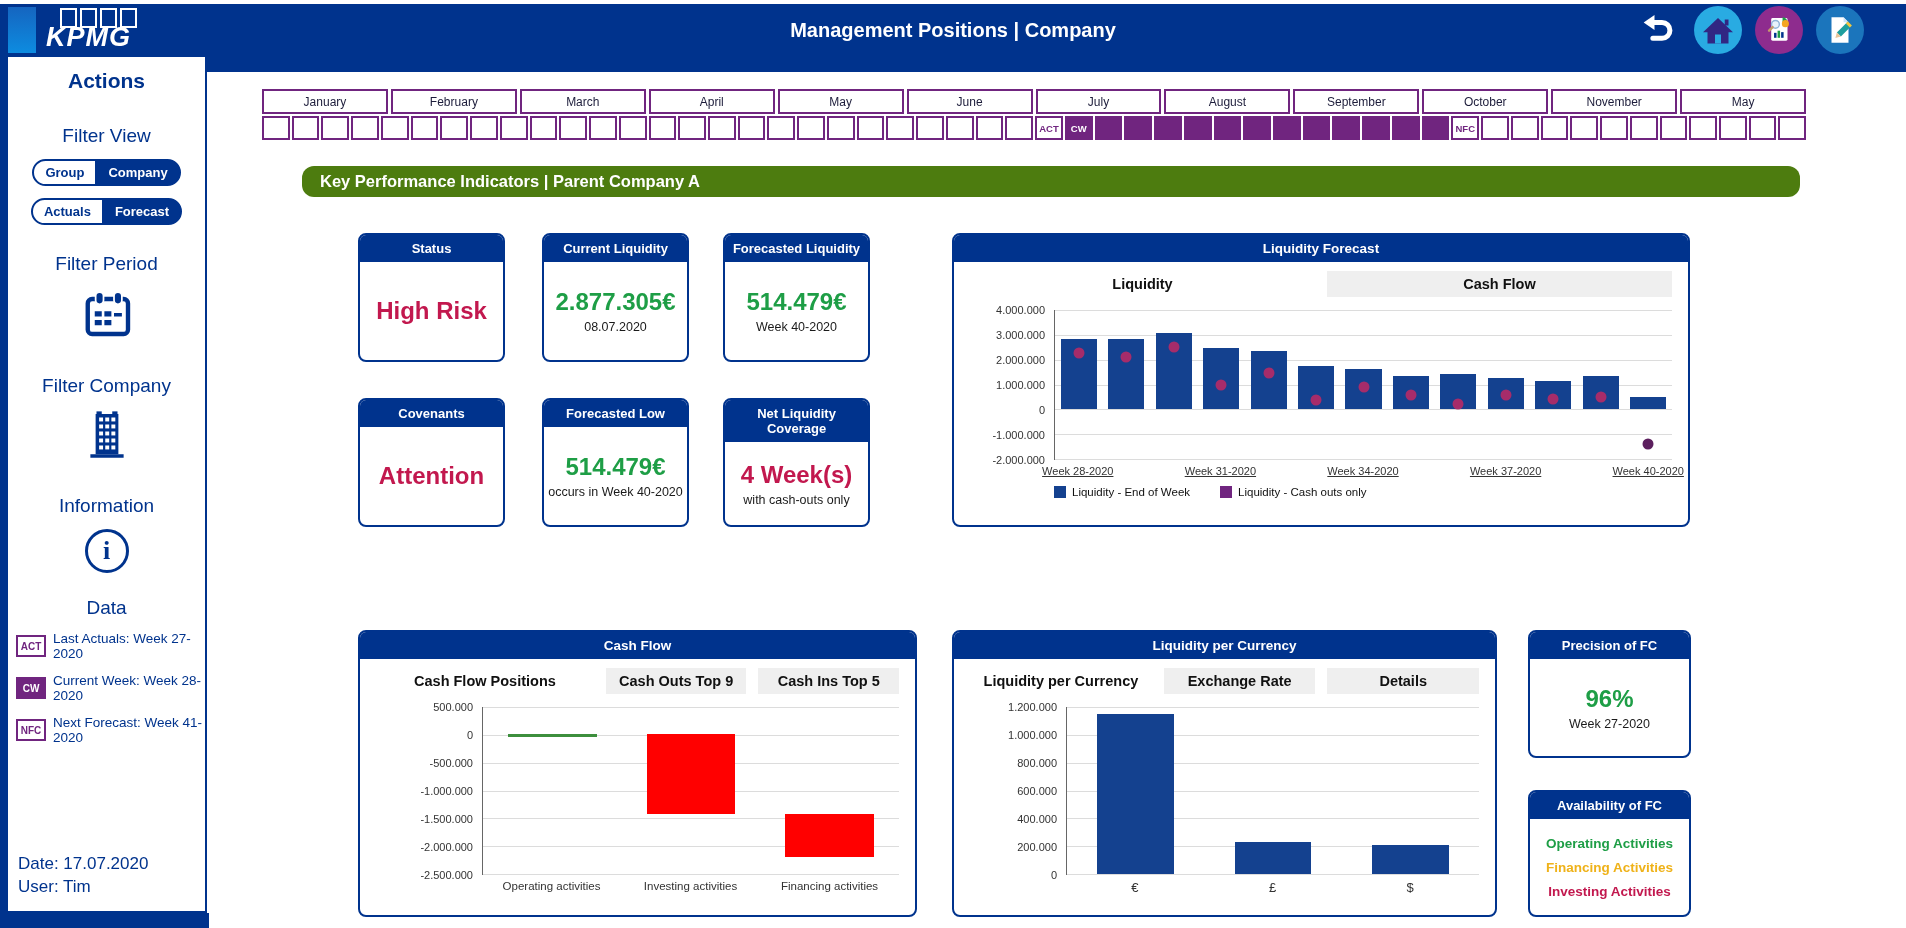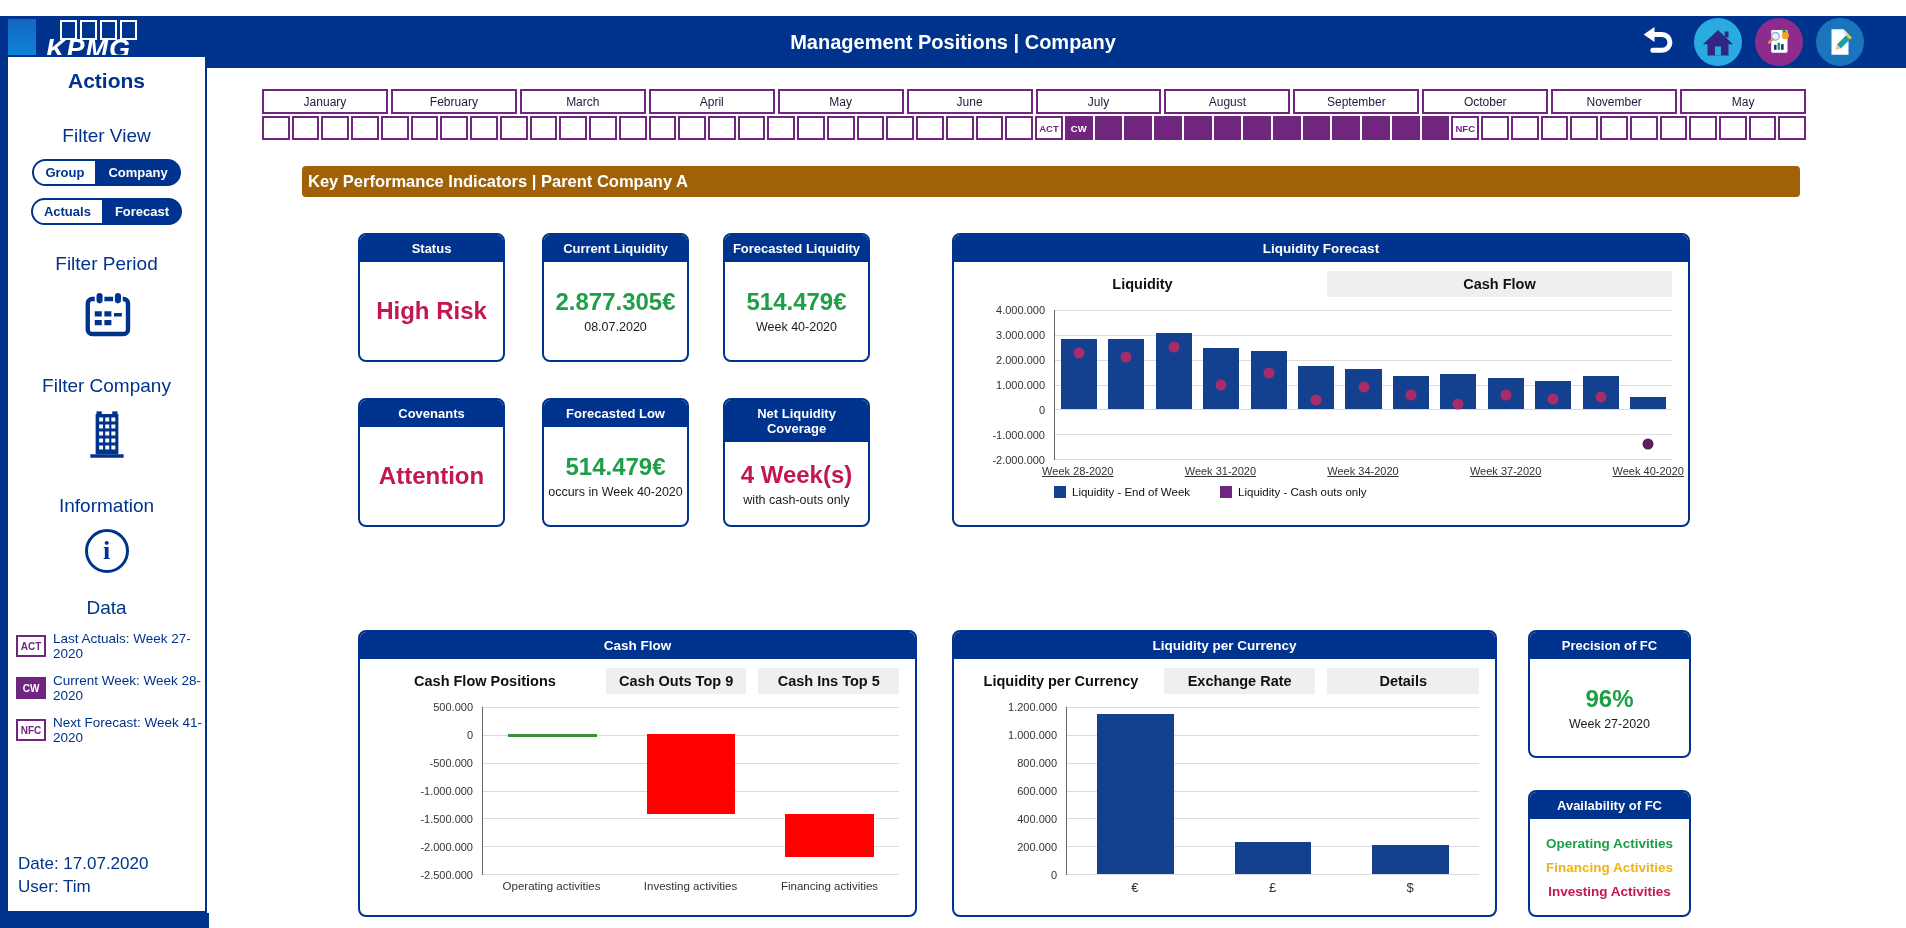--- a/index.html
+++ b/index.html
@@ -1,19 +1,19 @@
 <!DOCTYPE html>
 <html><head>
 <meta charset="utf-8">
 <style>
   html,body{margin:0;padding:0;background:#fff;}
   .canvas{position:relative;width:1906px;height:928px;background:#fff;overflow:hidden;
           font-family:"Liberation Sans",sans-serif;}
   
-  .topbar{position:absolute;left:0;top:16px;width:1906px;height:52px;background:#00338D;}
+  .topbar{position:absolute;left:0;top:4px;width:1906px;height:68px;background:#00338D;}
   .accent{position:absolute;left:8px;top:3px;width:28px;height:46px;
           background:linear-gradient(#1565c0,#0d8ce0);}
   .logo{position:absolute;left:46px;top:4px;color:#fff;}
   .logo-rects{display:flex;gap:3px;margin-left:14px;}
   .logo-rects span{width:13px;height:16px;border:2px solid #fff;display:block;}
   .logo-text{font-size:27px;font-weight:bold;font-style:italic;letter-spacing:1px;margin-top:-6px;}
   .tb-title{position:absolute;left:0;right:0;top:0;height:52px;line-height:52px;text-align:center;
             color:#fff;font-size:20px;font-weight:bold;}
   .hicons{position:absolute;right:42px;top:0;height:52px;display:flex;align-items:center;gap:13px;}
   .hicon{width:48px;height:48px;display:flex;align-items:center;justify-content:center;cursor:pointer;}
@@ -51,23 +51,23 @@
   .sb-date{align-self:flex-start;padding:0 0 12px 10px;font-size:17px;color:#00338D;line-height:1.35;}
   
   .months{position:absolute;left:262px;top:89px;width:1544px;height:25px;display:flex;gap:3px;}
   .month-cell{flex:1;border:2px solid #70257f;background:#fff;display:flex;align-items:center;
               justify-content:center;font-size:12px;color:#1c1c3a;cursor:pointer;}
   .weeks{position:absolute;left:262px;top:116px;width:1544px;height:24px;display:flex;gap:2px;}
   .week-cell{flex:1;border:2px solid #70257f;background:#fff;display:flex;align-items:center;
              justify-content:center;font-size:9.5px;font-weight:bold;color:#70257f;cursor:pointer;}
   .week-cell.filled{background:#70257f;color:#fff;}
   
-  .secbar{position:absolute;left:302px;width:1498px;height:31px;background:#a16207;color:#fff;
-          font-weight:bold;font-size:16.5px;line-height:31px;padding-left:6px;
-          box-sizing:border-box;border-radius:4px;}
+  .secbar{position:absolute;left:302px;width:1498px;height:31px;background:#4d7c0f;color:#fff;
+          font-weight:bold;font-size:16.5px;line-height:31px;padding-left:18px;
+          box-sizing:border-box;border-radius:12px;}
   
   .kcard{position:absolute;width:147px;height:129px;border:2px solid #00338D;border-radius:8px;
          background:#fff;overflow:hidden;display:flex;flex-direction:column;box-sizing:border-box;}
   .khead{background:#00338D;color:#fff;font-size:13px;font-weight:bold;text-align:center;
          padding:6px 2px;}
   .kbody{flex:1;display:flex;flex-direction:column;align-items:center;justify-content:center;gap:4px;}
   .kvalue{font-size:24px;font-weight:bold;white-space:nowrap;}
   .ksub{font-size:12.5px;color:#1a1a1a;}
   
   .panel{position:absolute;border:2px solid #00338D;border-radius:8px;background:#fff;

